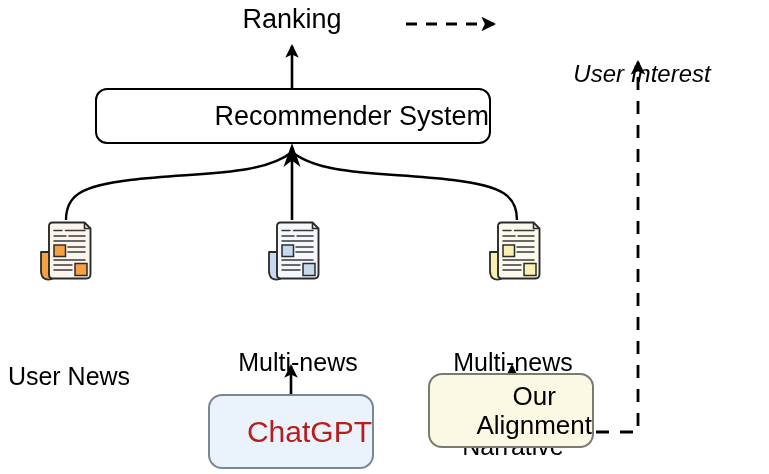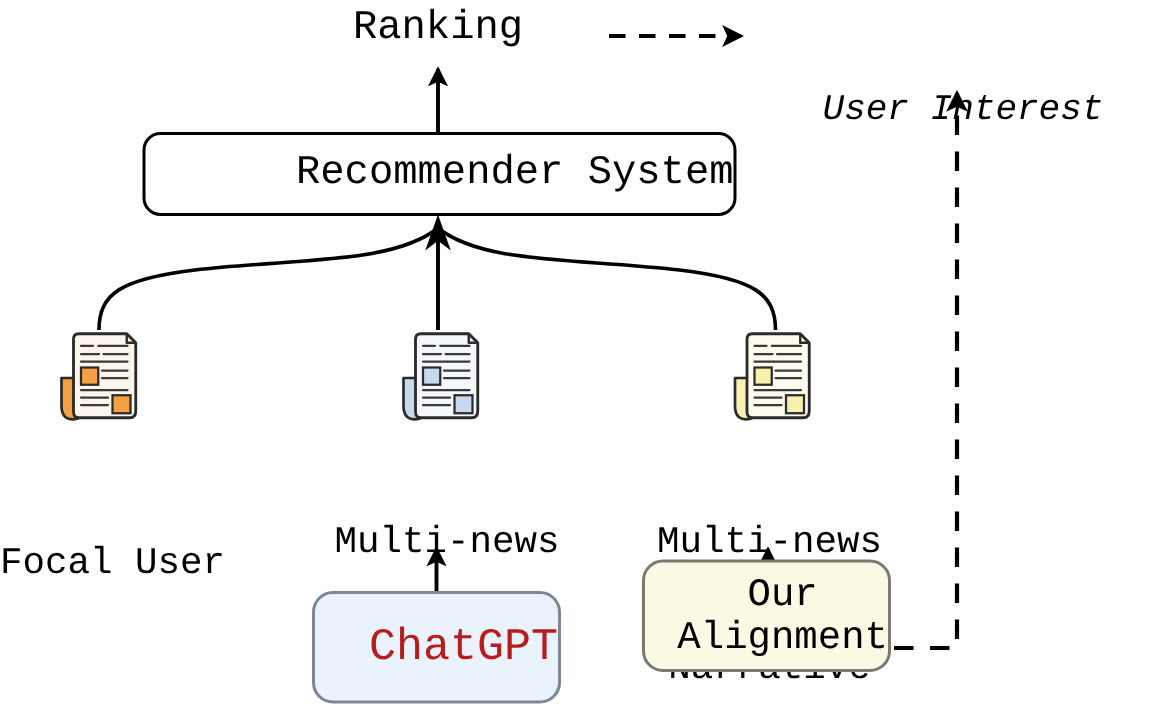--- a/index.html
+++ b/index.html
@@ -6,21 +6,21 @@
     margin: 0;
     padding: 0;
     background: #ffffff;
   }
   #canvas {
     position: relative;
     width: 769px;
     height: 474px;
     background: #ffffff;
     overflow: hidden;
-    font-family: Liberation Mono, monospace;
+    font-family: Liberation Sans, sans-serif;
   }
   .lbl {
     position: absolute;
     color: #000000;
     line-height: 1.12;
     white-space: pre;
     text-align: center;
   }
   #ranking-label {
     left: 232px;
@@ -215,21 +215,21 @@
       <line x1="30" y1="32" x2="47" y2="32"></line>
       <line x1="16" y1="40" x2="47" y2="40"></line>
       <line x1="16" y1="45" x2="34" y2="45"></line>
       <line x1="16" y1="50" x2="34" y2="50"></line>
     </g>
     <rect x="16" y="25" width="11.5" height="11.5" fill="#F7F0B0" stroke="#2B2B2B" stroke-width="1.5"></rect>
     <rect x="37" y="43.5" width="12" height="12" fill="#F7F0B0" stroke="#2B2B2B" stroke-width="1.5"></rect>
   </svg>
 
   <div class="lbl" id="focal-news-label">
-    <div>Focal User</div>
+    <div>User News</div>
   </div>
 
   <div class="lbl" id="multinews-label-1">
     <div>Multi-news</div>
     <div>Narrative</div>
   </div>
 
   <div class="lbl" id="multinews-label-2">
     <div>Multi-news</div>
     <div>Narrative</div>

